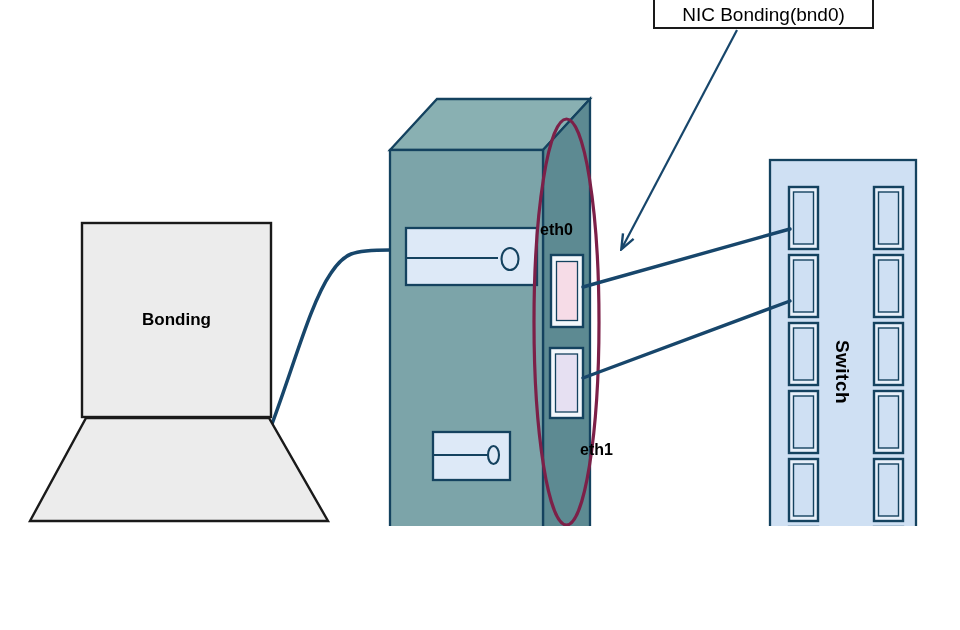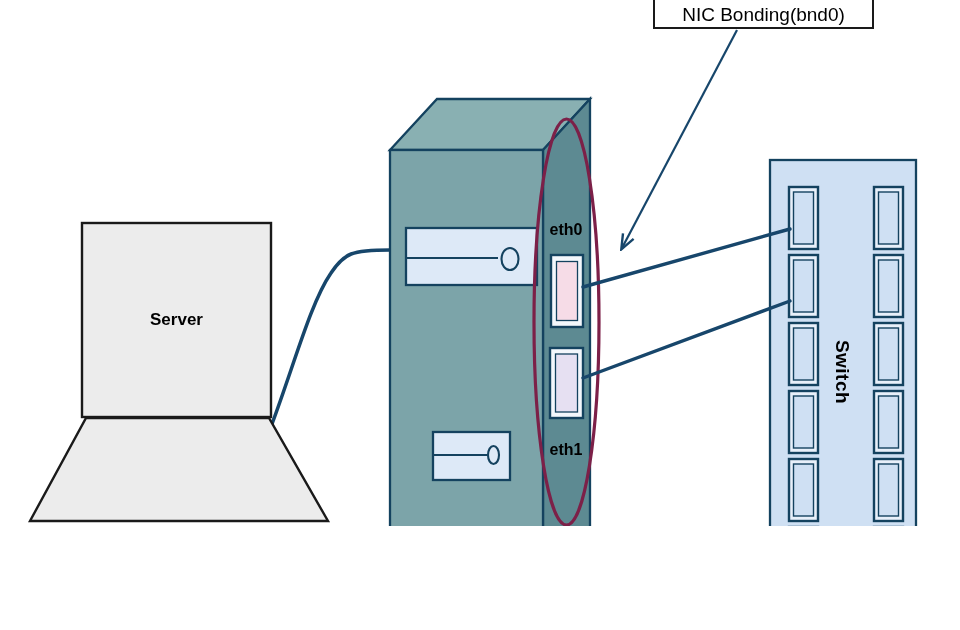--- a/index.html
+++ b/index.html
@@ -25,23 +25,23 @@
     left:653px;top:-18px;width:221px;height:47px;background:#ffffff;
     border:2px solid #1a1a1a;box-sizing:border-box;
     display:flex;align-items:flex-end;justify-content:center;
     padding-bottom:3px;font-size:19px;line-height:1;
   }
   .server-label{
     left:82px;top:223px;width:189px;height:194px;
     display:flex;align-items:center;justify-content:center;
     font-size:17px;font-weight:bold;
   }
-  .eth-label{width:52px;text-align:center;font-size:16px;font-weight:600;}
+  .eth-label{width:52px;text-align:left;font-size:16px;font-weight:600;}
   .eth0-label{left:540px;top:221px;}
-  .eth1-label{left:540px;top:441px;}
+  .eth1-label{left:540px;top:441px;padding-left:40px;}
   .switch-label{
     left:782px;top:361px;width:120px;height:22px;text-align:center;
     font-size:19px;font-weight:bold;transform:rotate(90deg);letter-spacing:0.5px;
   }
 </style>
 </head>
 <body>
 
 <div class="canvas">
 
@@ -107,20 +107,20 @@
     <line class="conn" x1="583" y1="287" x2="790" y2="229"></line>
     <line class="conn" x1="583" y1="378" x2="790" y2="301"></line>
 
     <line class="pointer" x1="737" y1="30" x2="622" y2="248" marker-end="url(#openArrow)"></line>
   </svg>
 
   <div class="label nic-box">
     <span>NIC Bonding(bnd0)</span>
   </div>
 
-  <div class="label server-label">Server</div>
+  <div class="label server-label">Bonding</div>
 
   <div class="label eth-label eth0-label">eth0</div>
 
   <div class="label eth-label eth1-label">eth1</div>
 
   <div class="label switch-label">Switch</div>
 </div>
 
 </body></html>

